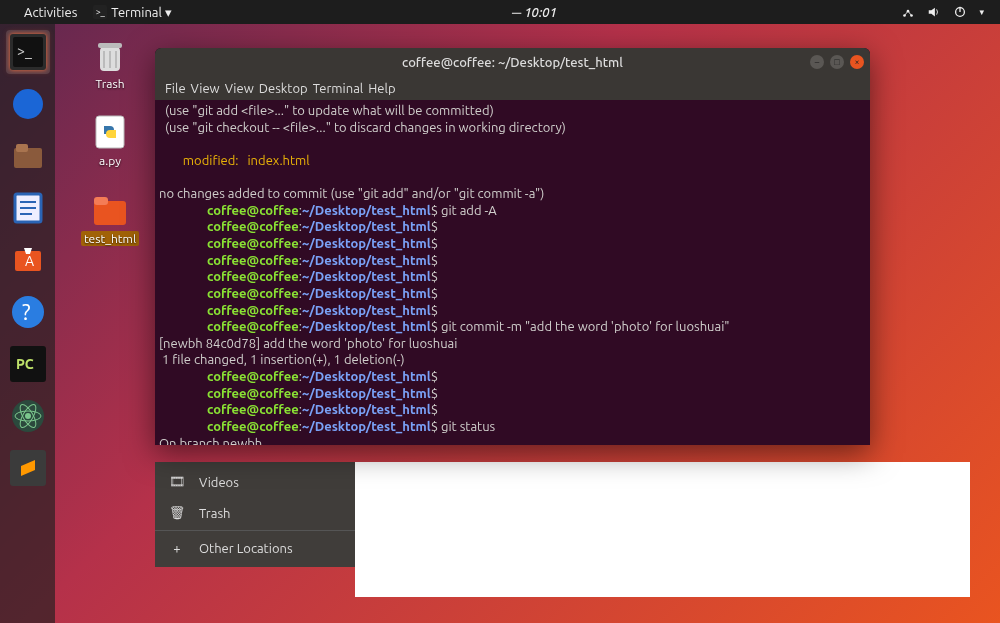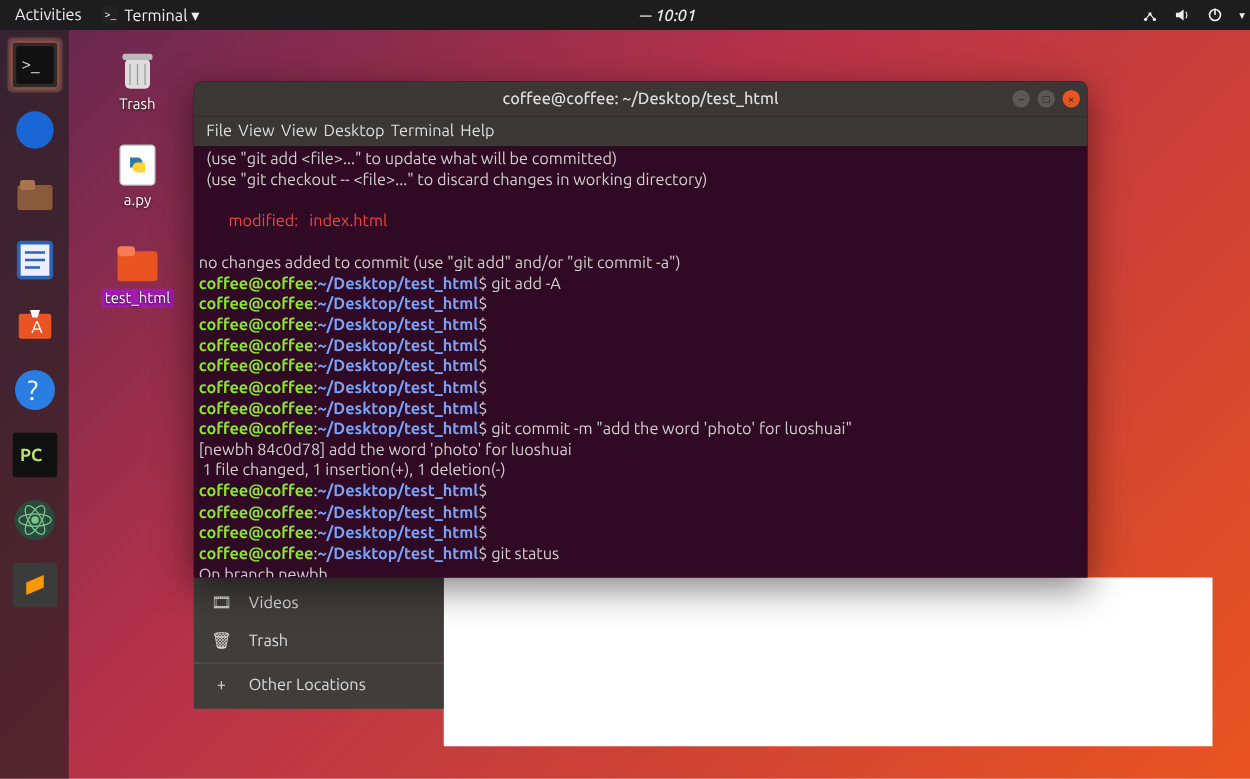--- a/index.html
+++ b/index.html
@@ -1,57 +1,57 @@
 <!DOCTYPE html>
 <html><head>
 <meta charset="utf-8">
 <style>
 * { margin:0; padding:0; box-sizing:border-box; font-family:"Ubuntu",sans-serif; }
 body { width:1000px; height:623px; overflow:hidden; background:linear-gradient(135deg,#5e2750 0%,#b5314a 40%,#e95420 100%); position:relative; }
 
 
-.topbar { height:24px; background:#1d1d1d; color:#eee; display:flex; align-items:center; font-size:13px; padding:0 4px; }
+.topbar { height:24px; background:#1d1d1d; color:#eee; display:flex; align-items:center; font-size:13px; padding:0 16px; }
 .topbar .act { padding:0 8px; }
 .topbar .appmenu { display:flex; align-items:center; gap:4px; padding:0 8px; }
 .topbar .appmenu svg { width:14px; height:14px; }
 .topbar .center { margin-left:auto; margin-right:auto; font-weight:500;font-style:italic; }
 .topbar .tray { display:flex; align-items:center; gap:12px; margin-left:12px; }
 .topbar .tray svg { width:14px; height:14px; }
 
 
 .dock { position:absolute; left:0; top:24px; bottom:0; width:55px; background:rgba(30,30,30,0.65); display:flex; flex-direction:column; align-items:center; padding-top:6px; gap:8px; }
 .dock .dockitem { width:44px; height:44px; display:flex; align-items:center; justify-content:center; border-radius:4px; font-size:24px; }
 .dock .dockitem.active { background:rgba(255,255,255,0.12); filter:drop-shadow(0 0 2px #e95420); }
 
 
 .desk { position:absolute; left:70px; top:35px; display:flex; flex-direction:column; gap:22px; width:80px; }
 .desk .di { display:flex; flex-direction:column; align-items:center; gap:2px; color:#fff; font-size:12px; text-shadow:0 1px 2px rgba(0,0,0,0.8); text-align:center; }
 .desk .di .glyph { font-size:36px; line-height:1; }
-.desk .di.selected span.label { background:#a21caf; color:#fff; padding:1px 3px; border-radius:2px; }
+.desk .di.selected span.label { background:#a16207; color:#fff; padding:1px 3px; border-radius:2px; }
 
 
 .files-sidebar { position:absolute; left:155px; top:462px; width:200px; background:#403d3a; color:#ddd; font-size:13px; padding:4px 0; }
 .files-sidebar .fs-row { display:flex; align-items:center; gap:14px; padding:8px 14px; }
 .files-sidebar .fs-row.sep { border-top:1px solid #555; margin-top:2px; padding-top:10px; }
 .files-content { position:absolute; left:355px; top:462px; right:30px; height:135px; background:#fff; }
 
 
-.termwin { position:absolute; left:155px; top:65px; width:715px; height:397px; background:#2c001e; border-radius:6px 6px 0 0; box-shadow:0 8px 30px rgba(0,0,0,0.5); display:flex; flex-direction:column; overflow:hidden; }
+.termwin { position:absolute; left:155px; top:48px; width:715px; height:397px; background:#2c001e; border-radius:6px 6px 0 0; box-shadow:0 8px 30px rgba(0,0,0,0.5); display:flex; flex-direction:column; overflow:hidden; }
 .termwin .titlebar { height:28px; background:#3a3734; color:#ddd; display:flex; align-items:center; position:relative; font-size:13px; }
 .termwin .titlebar .title { margin:0 auto; font-weight:500; }
 .termwin .titlebar .wbtns { position:absolute; right:6px; display:flex; gap:6px; }
 .termwin .titlebar .wbtn { width:14px; height:14px; border-radius:50%; display:flex; align-items:center; justify-content:center; font-size:9px; color:#222; }
 .termwin .titlebar .wbtn.close { background:#e95420; }
 .termwin .titlebar .wbtn.other { background:#5a5754; }
 .termwin .menubar { height:24px; background:#3a3734; color:#ddd; display:flex; align-items:center; gap:5px; padding:0 10px; font-size:13px; }
 .termwin .term { flex:1; background:#300a24; color:#d0cfcc; font-family:"Ubuntu Mono","DejaVu Sans Mono",monospace; font-size:13px; line-height:1.28; padding:2px 4px; overflow:hidden; white-space:pre; }
 .termwin .term .line { white-space:pre-wrap; }
-.g { color:#8ae234; font-weight:bold; }
+.g { color:#8ae234; font-weight:bold;margin-left:48px; }
 .b { color:#7aa2f7; font-weight:bold; }
-.r { color:#ef4444; }
+.r { color:#eab308; }
 
 svg { display:block; }
 </style>
 </head>
 <body>
 
 <div class="topbar">
   <div class="act">Activities</div>
   <div class="appmenu">
     <svg viewBox="0 0 16 16">

